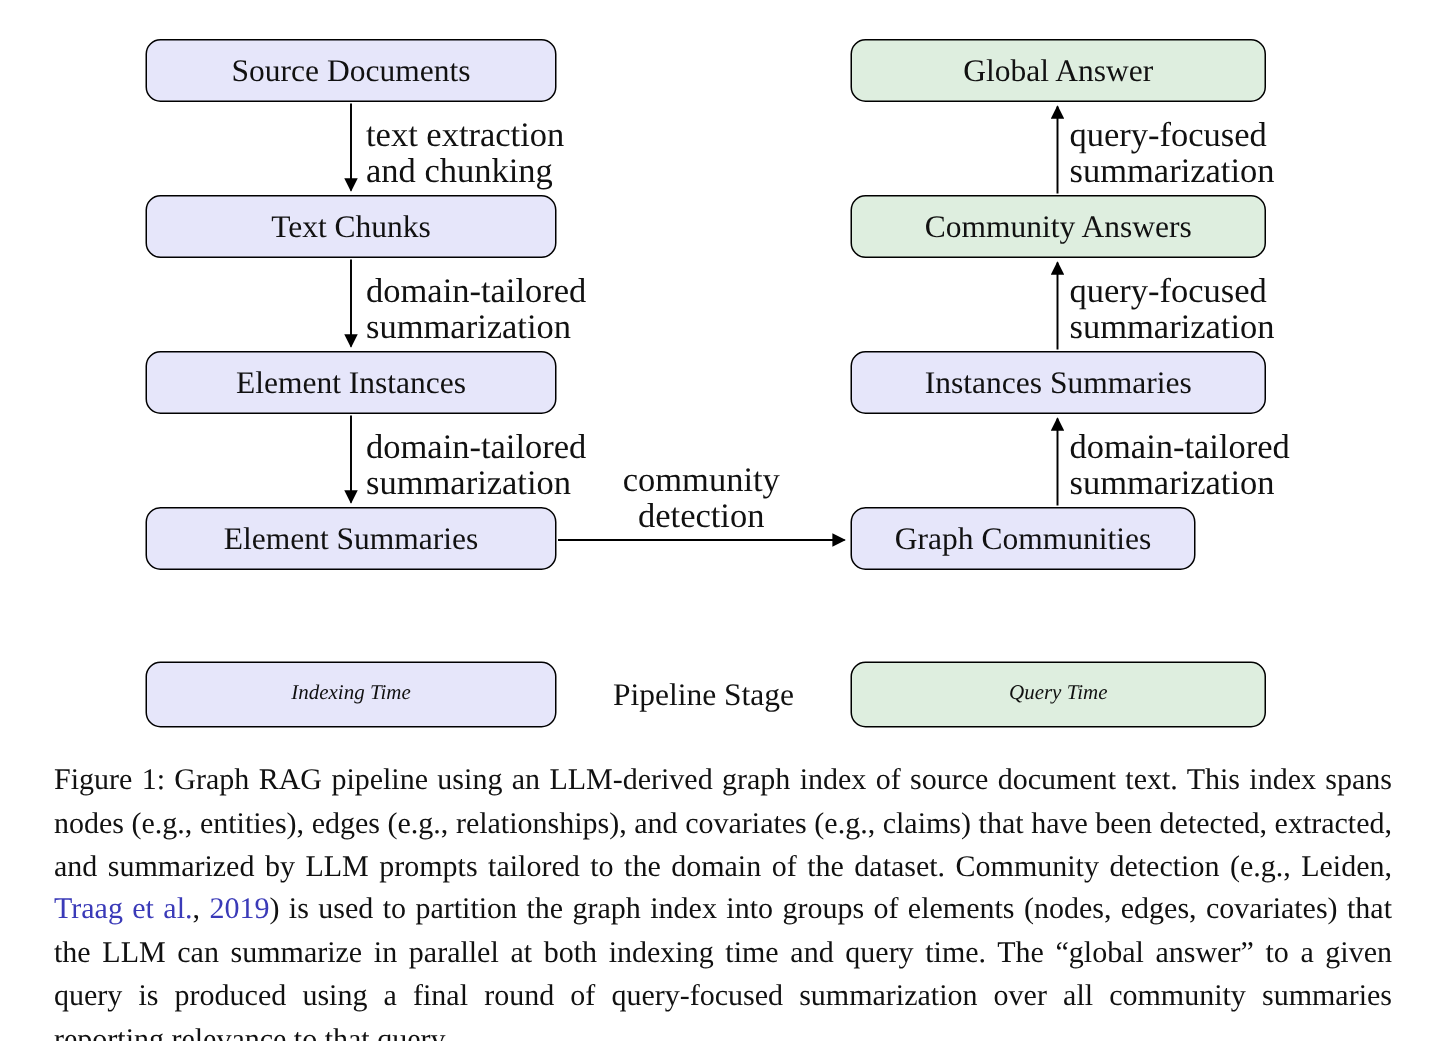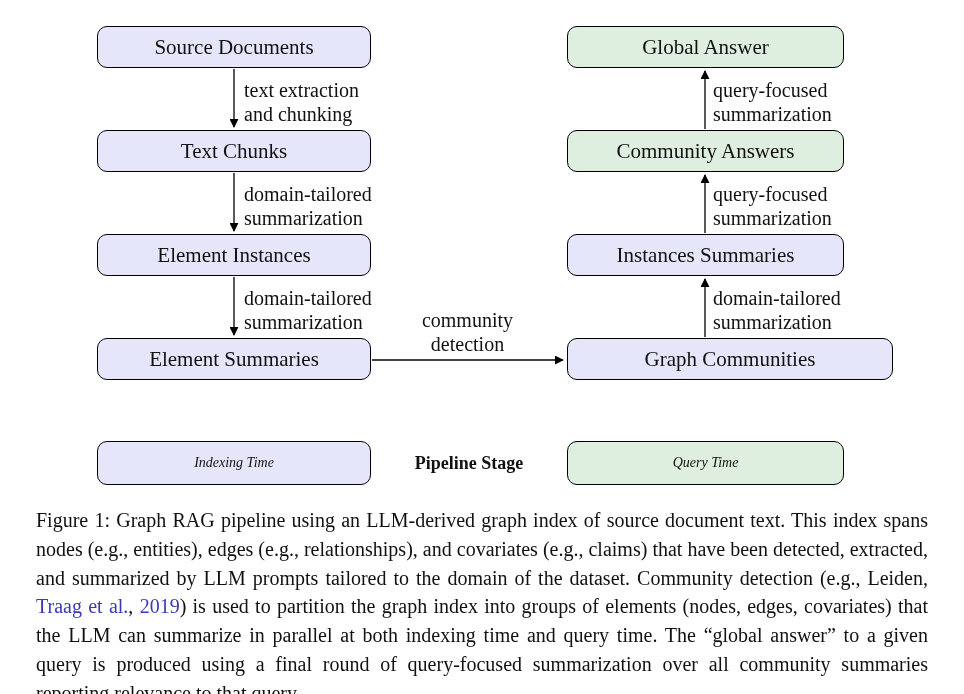--- a/index.html
+++ b/index.html
@@ -24,23 +24,23 @@
   .grn{background:var(--query-fill);}
   .legend-box{
     position:absolute;top:441px;height:44px;box-sizing:border-box;
     border:1.6px solid var(--border);border-radius:10px;
     display:flex;align-items:center;justify-content:center;
     font-size:14px;font-style:italic;white-space:nowrap;
   }
   .legend-title{
     position:absolute;top:441px;left:371px;width:196px;height:44px;
     display:flex;align-items:center;justify-content:center;
-    font-size:18px;font-weight:bold;white-space:nowrap;
+    font-size:21px;font-weight:normal;white-space:nowrap;
   }
-  .elabel{position:absolute;font-size:20px;line-height:24px;white-space:nowrap;}
+  .elabel{position:absolute;font-size:23px;line-height:24px;white-space:nowrap;}
   .elabel div{height:24px;}
   .elabel.center{text-align:center;}
   .caption{
     position:absolute;left:36px;top:506px;width:892px;margin:0;
     font-size:20px;line-height:28.8px;text-align:justify;
   }
   .cite{color:var(--link);text-decoration:none;cursor:pointer;}
 </style>
 </head>
 <body>
@@ -67,21 +67,21 @@
     </svg>
 
     <div class="node lav" style="left:97px;top:26px;width:274px">Source Documents</div>
     <div class="node lav" style="left:97px;top:130px;width:274px">Text Chunks</div>
     <div class="node lav" style="left:97px;top:234px;width:274px">Element Instances</div>
     <div class="node lav" style="left:97px;top:338px;width:274px">Element Summaries</div>
 
     <div class="node grn" style="left:567px;top:26px;width:277px">Global Answer</div>
     <div class="node grn" style="left:567px;top:130px;width:277px">Community Answers</div>
     <div class="node lav" style="left:567px;top:234px;width:277px">Instances Summaries</div>
-    <div class="node lav" style="left:567px;top:338px;width:326px">Graph Communities</div>
+    <div class="node lav" style="left:567px;top:338px;width:230px">Graph Communities</div>
 
     <div class="elabel" style="left:244px;top:78px">
       <div>text extraction</div>
       <div>and chunking</div>
     </div>
     <div class="elabel" style="left:244px;top:182px">
       <div>domain-tailored</div>
       <div>summarization</div>
     </div>
     <div class="elabel" style="left:244px;top:286px">

